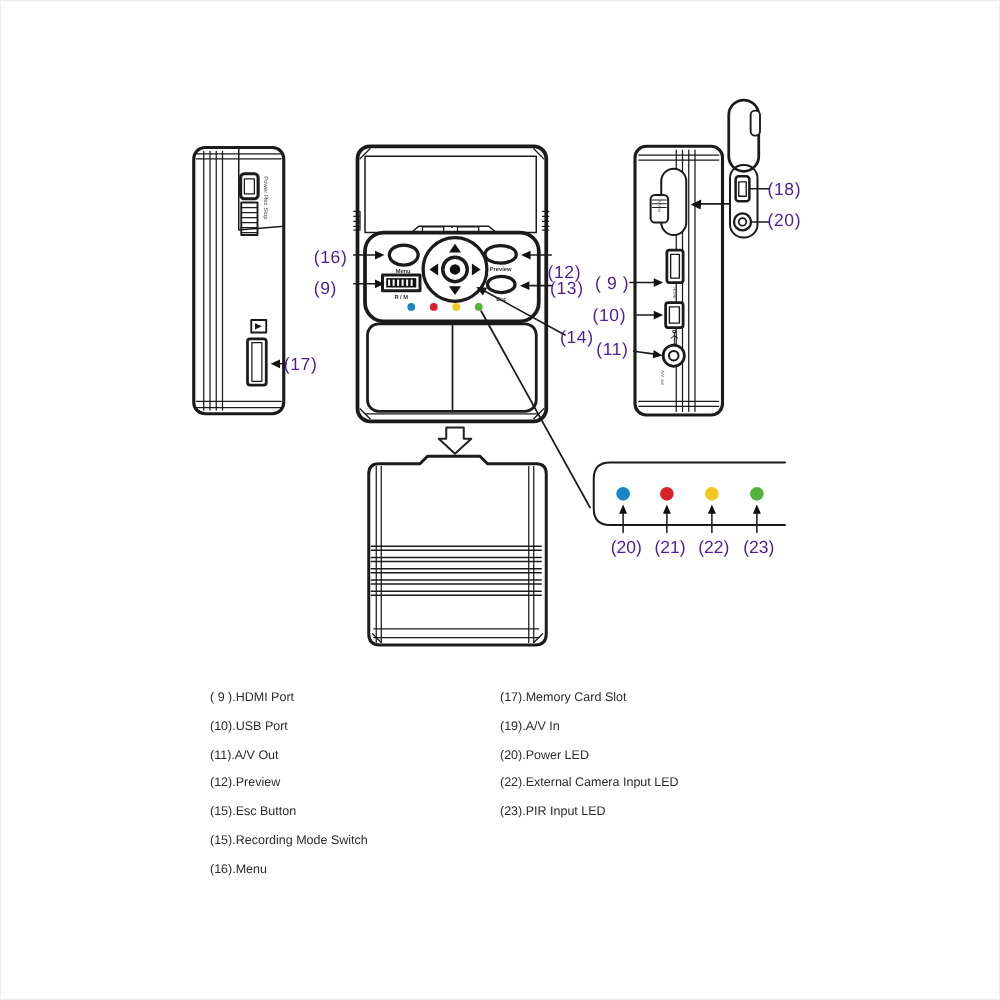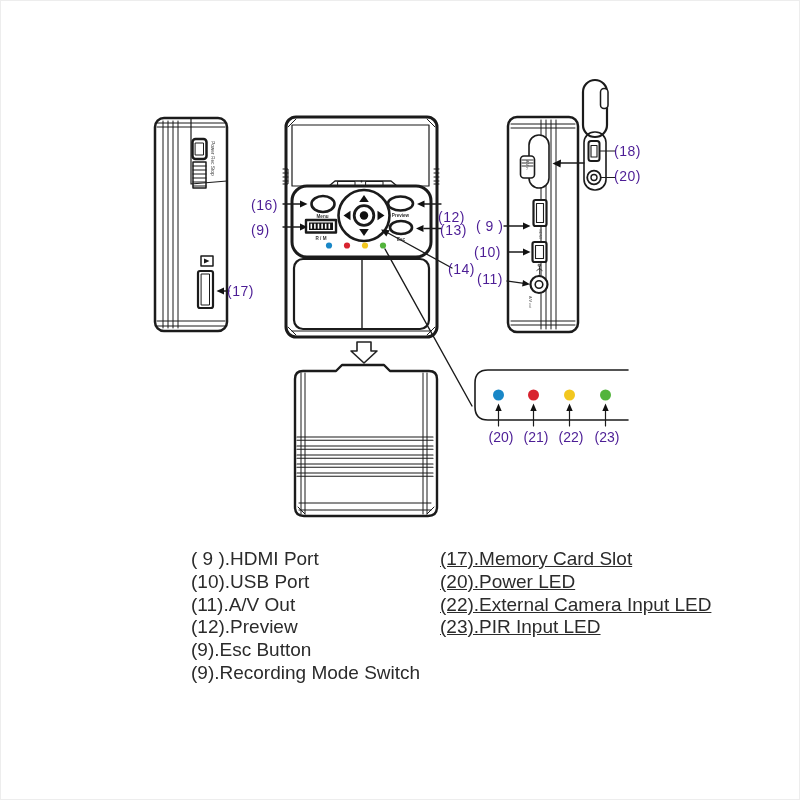--- a/index.html
+++ b/index.html
@@ -7,23 +7,23 @@
     position:relative;width:800px;height:800px;background:#ffffff;
     font-family:"Liberation Sans",sans-serif;color:#222;overflow:hidden;
     box-shadow:inset 0 0 0 1px #ededed;
   }
   .diagram-svg{position:absolute;left:0;top:0;}
   .co{
     position:absolute;font-family:Liberation Sans, sans-serif;font-size:14px;
     color:#4c1d95;letter-spacing:.5px;white-space:nowrap;line-height:17px;
   }
   .co.center{width:34px;text-align:center;letter-spacing:0;}
-  .legend{position:absolute;top:548px;font-size:19px;line-height:22.8px;color:#2b2b2b;margin-left:23px;}
+  .legend{position:absolute;top:548px;font-size:10px;line-height:22.8px;color:#2b2b2b;}
   .legend.left{left:168px;}
-  .legend.right{left:417px;text-decoration:underline;}
+  .legend.right{left:400px;}
   .legend div{white-space:nowrap;}
 </style>
 </head>
 <body>
 
 <div class="page">
 
 <svg class="diagram-svg" width="800" height="800" viewBox="0 0 800 800" fill="none" stroke="#1b1b1b" stroke-width="1.2" stroke-linecap="round" stroke-linejoin="round">
 
   <g>
@@ -203,23 +203,25 @@
 <div class="co center" style="left:484px;top:429px">(20)</div>
 <div class="co center" style="left:519px;top:429px">(21)</div>
 <div class="co center" style="left:554px;top:429px">(22)</div>
 <div class="co center" style="left:590px;top:429px">(23)</div>
 
 <div class="legend left">
   <div>( 9 ).HDMI Port</div>
   <div>(10).USB Port</div>
   <div>(11).A/V Out</div>
   <div>(12).Preview</div>
-  <div>(9).Esc Button</div>
-  <div>(9).Recording Mode Switch</div>
+  <div>(15).Esc Button</div>
+  <div>(15).Recording Mode Switch</div>
+  <div>(16).Menu</div>
 </div>
 <div class="legend right">
   <div>(17).Memory Card Slot</div>
+  <div>(19).A/V In</div>
   <div>(20).Power LED</div>
   <div>(22).External Camera Input LED</div>
   <div>(23).PIR Input LED</div>
 </div>
 
 </div>
 
 </body></html>

